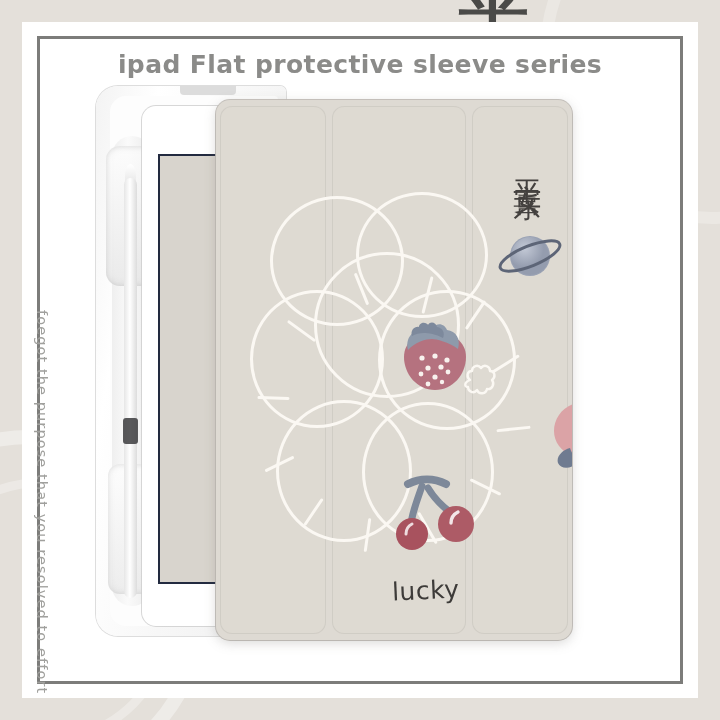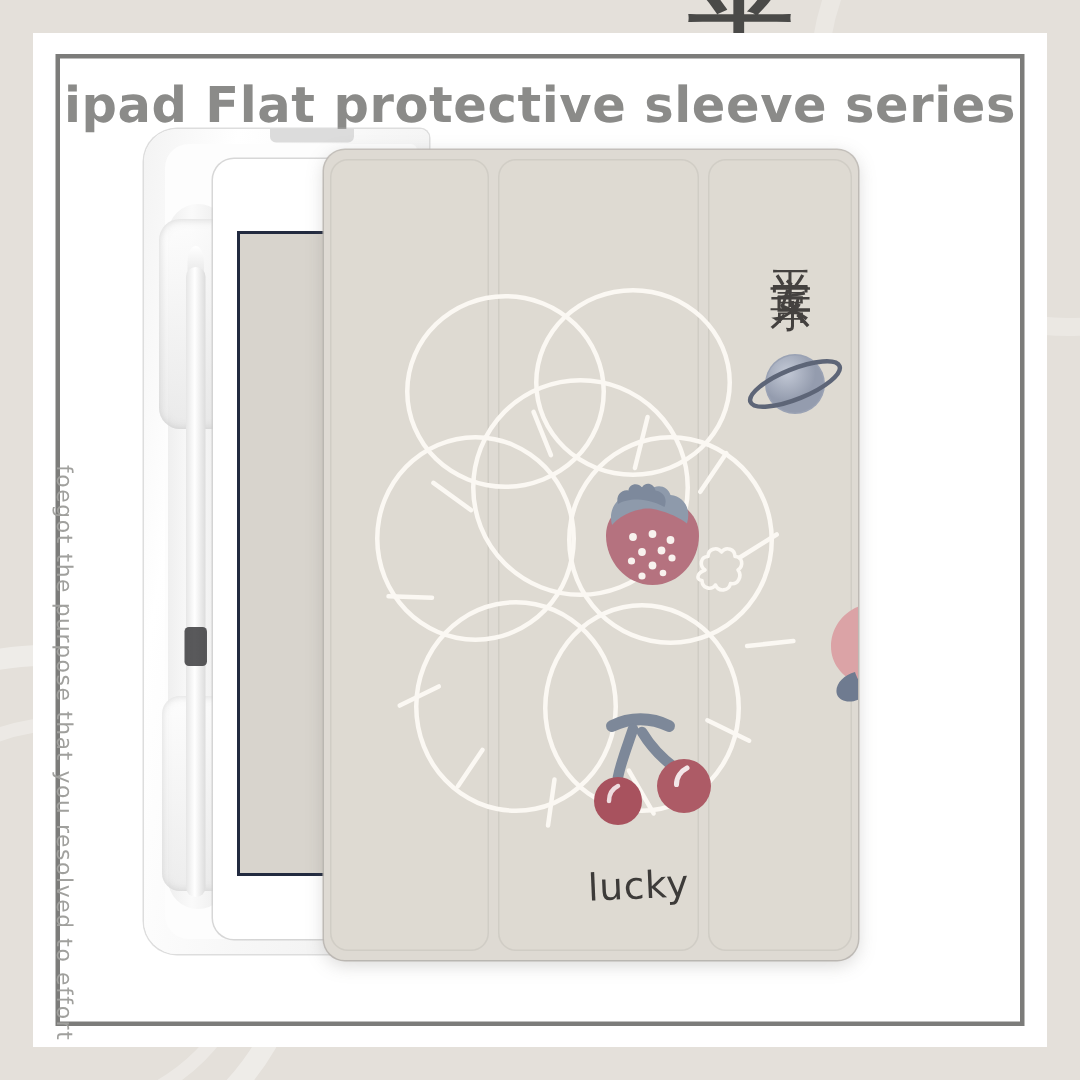--- a/index.html
+++ b/index.html
@@ -30,21 +30,21 @@
     background:#ffffff;
   }
   .frame{
     position:absolute;left:37px;top:36px;width:646px;height:648px;
     border:3px solid #7c7c7a;background:#ffffff;box-sizing:border-box;
   }
 
   
   .title{
     position:absolute;left:0;top:50px;width:720px;text-align:center;
-    font-size:33px;font-weight:bold;color:#8b8b89;letter-spacing:.4px;
+    font-size:25px;font-weight:bold;color:#8b8b89;letter-spacing:.4px;
     font-family:"DejaVu Sans", sans-serif;
   }
 
   
   .left-vert{
     position:absolute;left:50px;top:310px;
     width:380px;
     font-size:14.5px;color:#a0a09d;letter-spacing:1.1px;
     font-family:"DejaVu Sans", sans-serif;
     transform-origin:0 0;transform:rotate(90deg);

